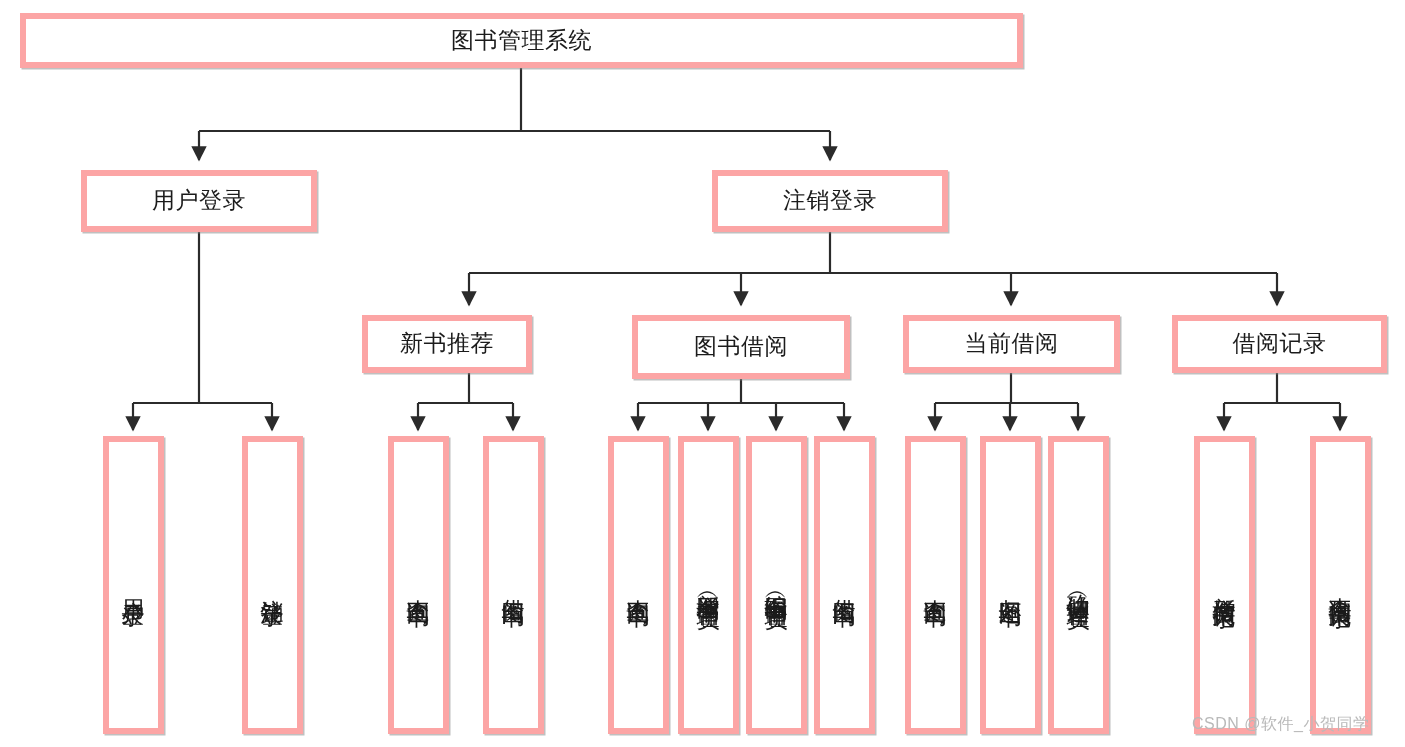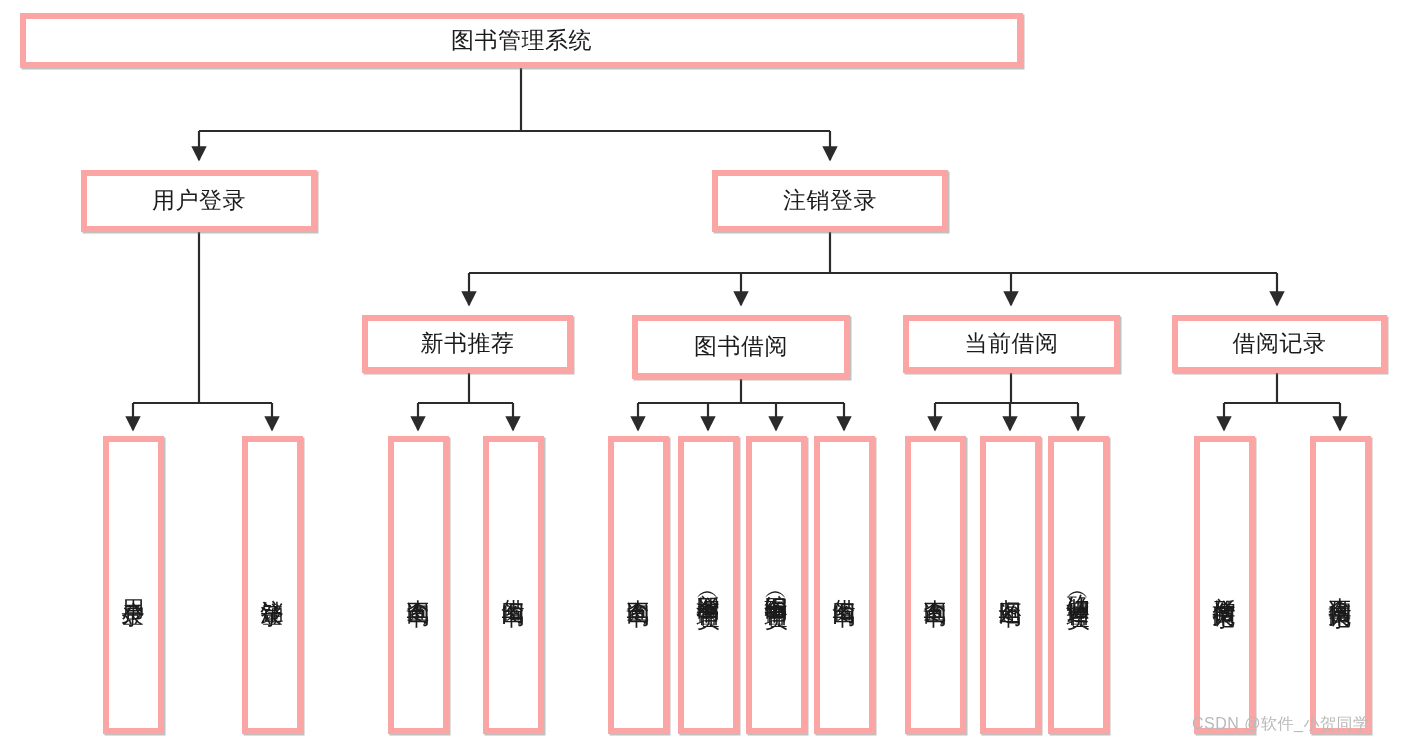--- a/index.html
+++ b/index.html
@@ -128,21 +128,21 @@
     <span class="label">图书管理系统</span>
   </div>
 
   <div class="node horiz" style="left:81px; top:170px; width:236px; height:62px;">
     <span class="label">用户登录</span>
   </div>
   <div class="node horiz" style="left:712px; top:170px; width:236px; height:62px;">
     <span class="label">注销登录</span>
   </div>
 
-  <div class="node horiz" style="left:362px; top:315px; width:211px; height:58px;">
+  <div class="node horiz" style="left:362px; top:315px; width:170px; height:58px;">
     <span class="label">新书推荐</span>
   </div>
   <div class="node horiz" style="left:632px; top:315px; width:218px; height:64px;">
     <span class="label">图书借阅</span>
   </div>
   <div class="node horiz" style="left:1172px; top:315px; width:215px; height:58px;">
     <span class="label">借阅记录</span>
   </div>
   <div class="node horiz" style="left:903px; top:315px; width:217px; height:58px;">
     <span class="label">当前借阅</span>

